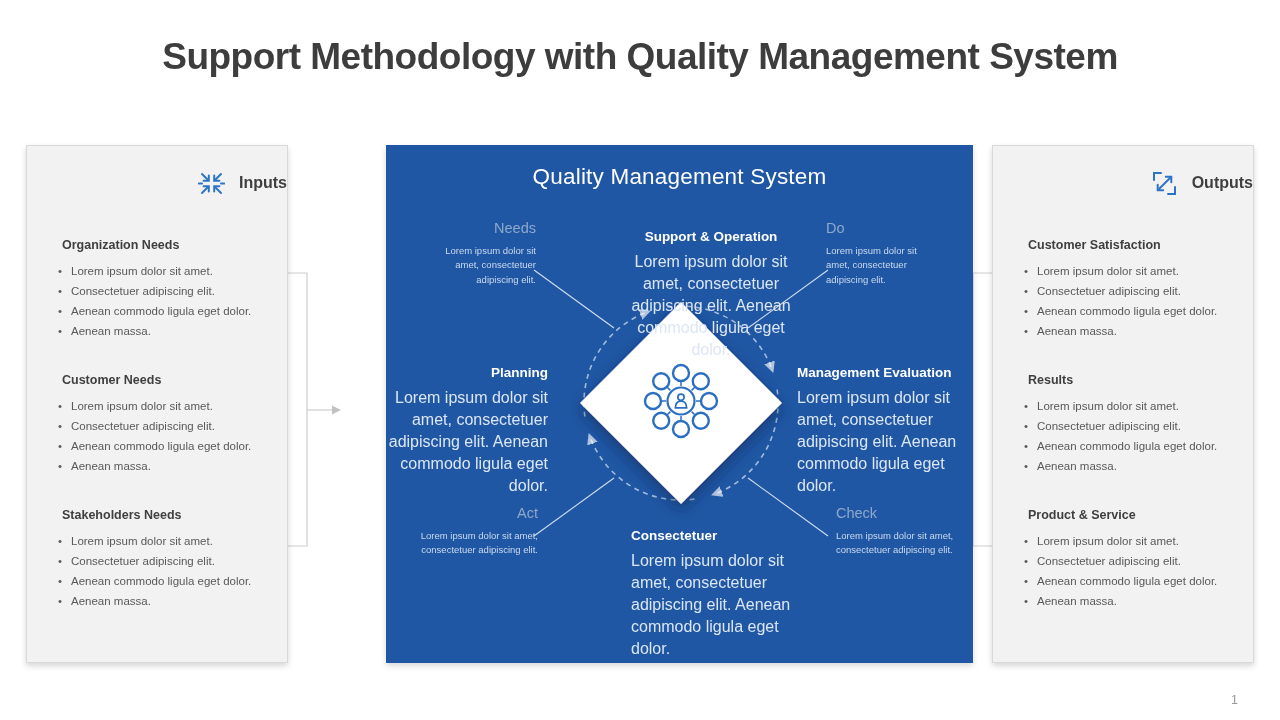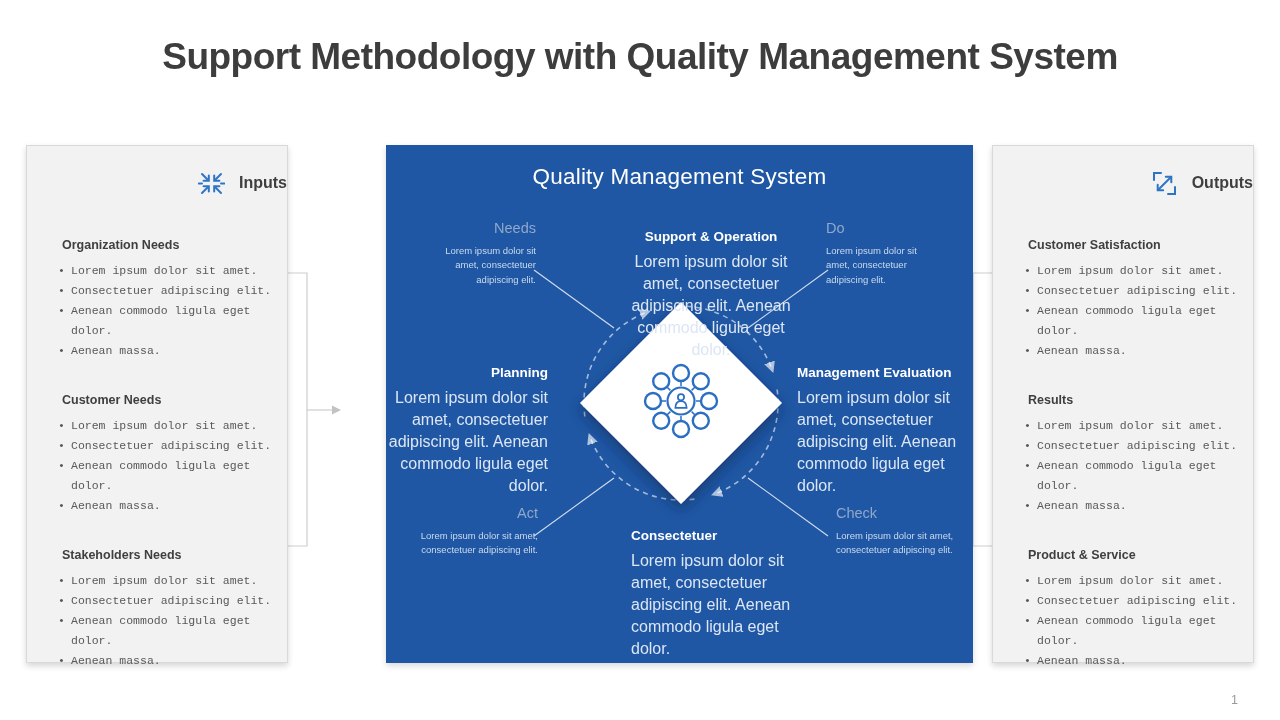--- a/index.html
+++ b/index.html
@@ -16,21 +16,21 @@
               box-shadow:0 3px 6px rgba(0,0,0,0.16);}
   .side-panel.left{left:26px;}
   .side-panel.right{left:992px;}
   .panel-header{display:flex;align-items:center;justify-content:flex-end;gap:14px;
                 margin-top:22px;height:30px;}
   .panel-header svg{width:27px;height:27px;flex:0 0 auto;}
   .panel-title{font-size:16px;font-weight:bold;color:var(--heading-text,#3F3F3F);}
   .panel-section{margin:32px 12px 0 27px;}
   .panel-section.first{margin-top:40px;}
   .panel-section h3{margin:8px;font-size:12.5px;font-weight:bold;color:var(--heading-text,#3F3F3F);}
-  .panel-section ul{margin:9px 0 0;padding:0;list-style:none;font-family:Liberation Mono, monospace;}
+  .panel-section ul{margin:9px 0 0;padding:0;list-style:none;}
   .panel-section li{position:relative;padding-left:17px;font-size:11.5px;line-height:20px;
                     color:var(--body-text,#595959);}
   .panel-section li::before{content:"\2022";position:absolute;left:4px;top:0;
                             color:var(--body-text,#595959);}
   
   .qms-panel{position:absolute;left:345px;top:145px;width:587px;height:518px;
              background:var(--qms-blue,#1F57A4);box-shadow:0 3px 6px rgba(0,0,0,0.15);margin-left:41px;}
   .qms-title{position:absolute;top:19px;left:0;right:0;margin:0;text-align:center;
              font-size:22.5px;font-weight:normal;letter-spacing:0.2px;color:#ffffff;}
   .qms-art{position:absolute;left:0;top:0;width:587px;height:518px;}

